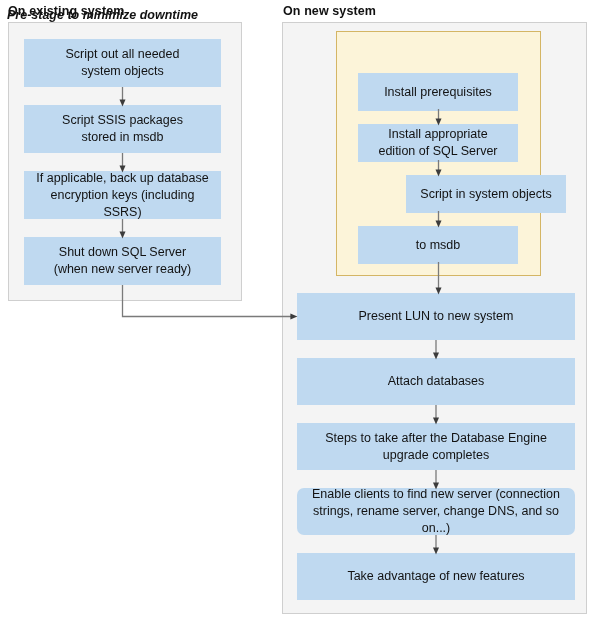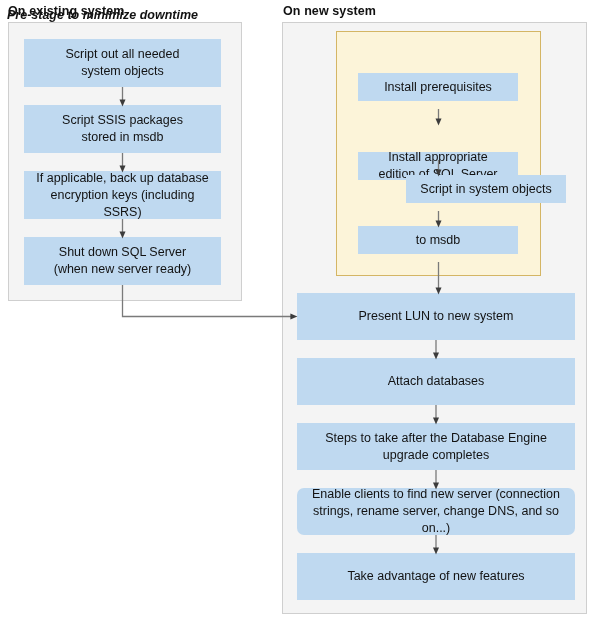--- a/index.html
+++ b/index.html
@@ -81,23 +81,23 @@
   .node span { display: block; }
 
   
   .node-left { left: 24px; width: 197px; height: 48px; }
   #node-script-objects   { top: 39px; }
   #node-script-ssis      { top: 105px; }
   #node-backup-keys      { top: 171px; }
   #node-shutdown         { top: 237px; }
 
   
-  .node-pre { left: 358px; width: 160px; height: 28px; }
+  .node-pre { left: 358px; width: 160px; height: 38px; }
   #node-install-prereqs  { top: 73px; }
-  #node-install-edition  { top: 124px; margin-top: 28px; }
+  #node-install-edition  { top: 124px; }
   #node-script-sysobj    { top: 175px; margin-left: 48px; }
   #node-script-ssis-msdb { top: 226px; }
 
   
   .node-main { left: 297px; width: 278px; }
   #node-present-lun      { top: 293px; height: 47px; }
   #node-attach-db        { top: 358px; height: 47px; }
   #node-post-steps       { top: 423px; height: 47px; }
   #node-enable-clients   { top: 488px; height: 47px; border-radius: 7px; }
   #node-new-features     { top: 553px; height: 47px; }

